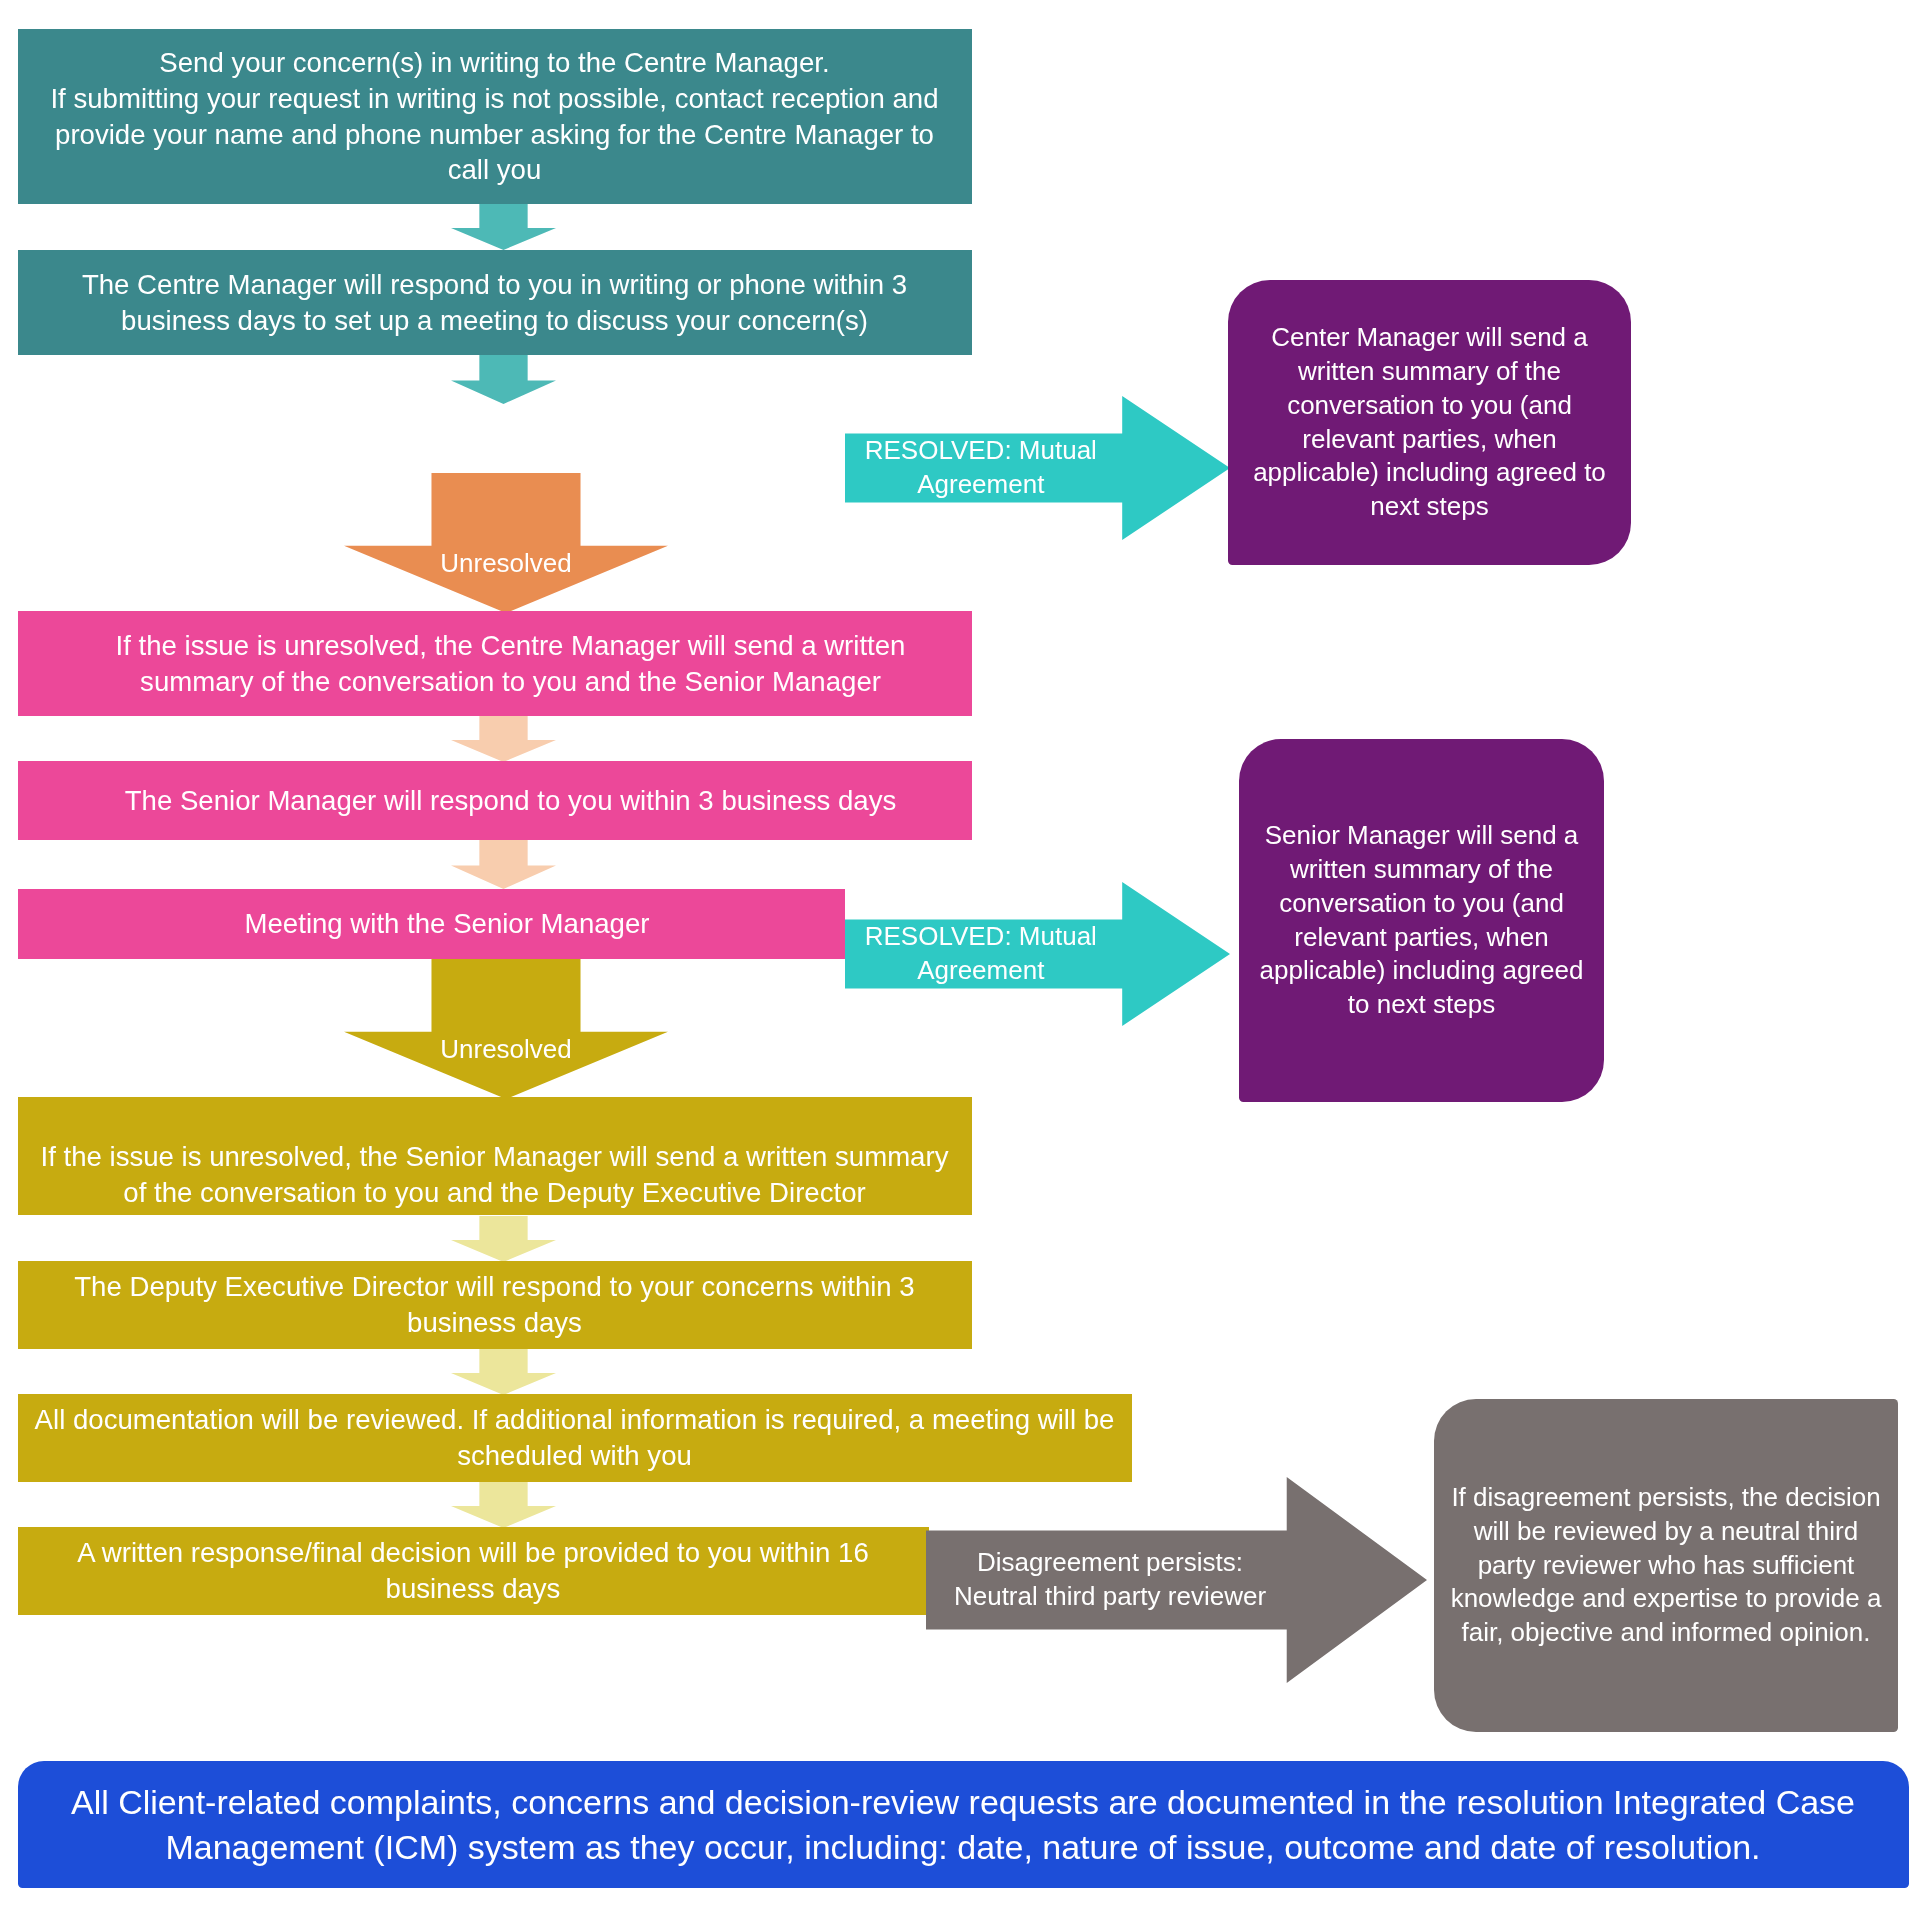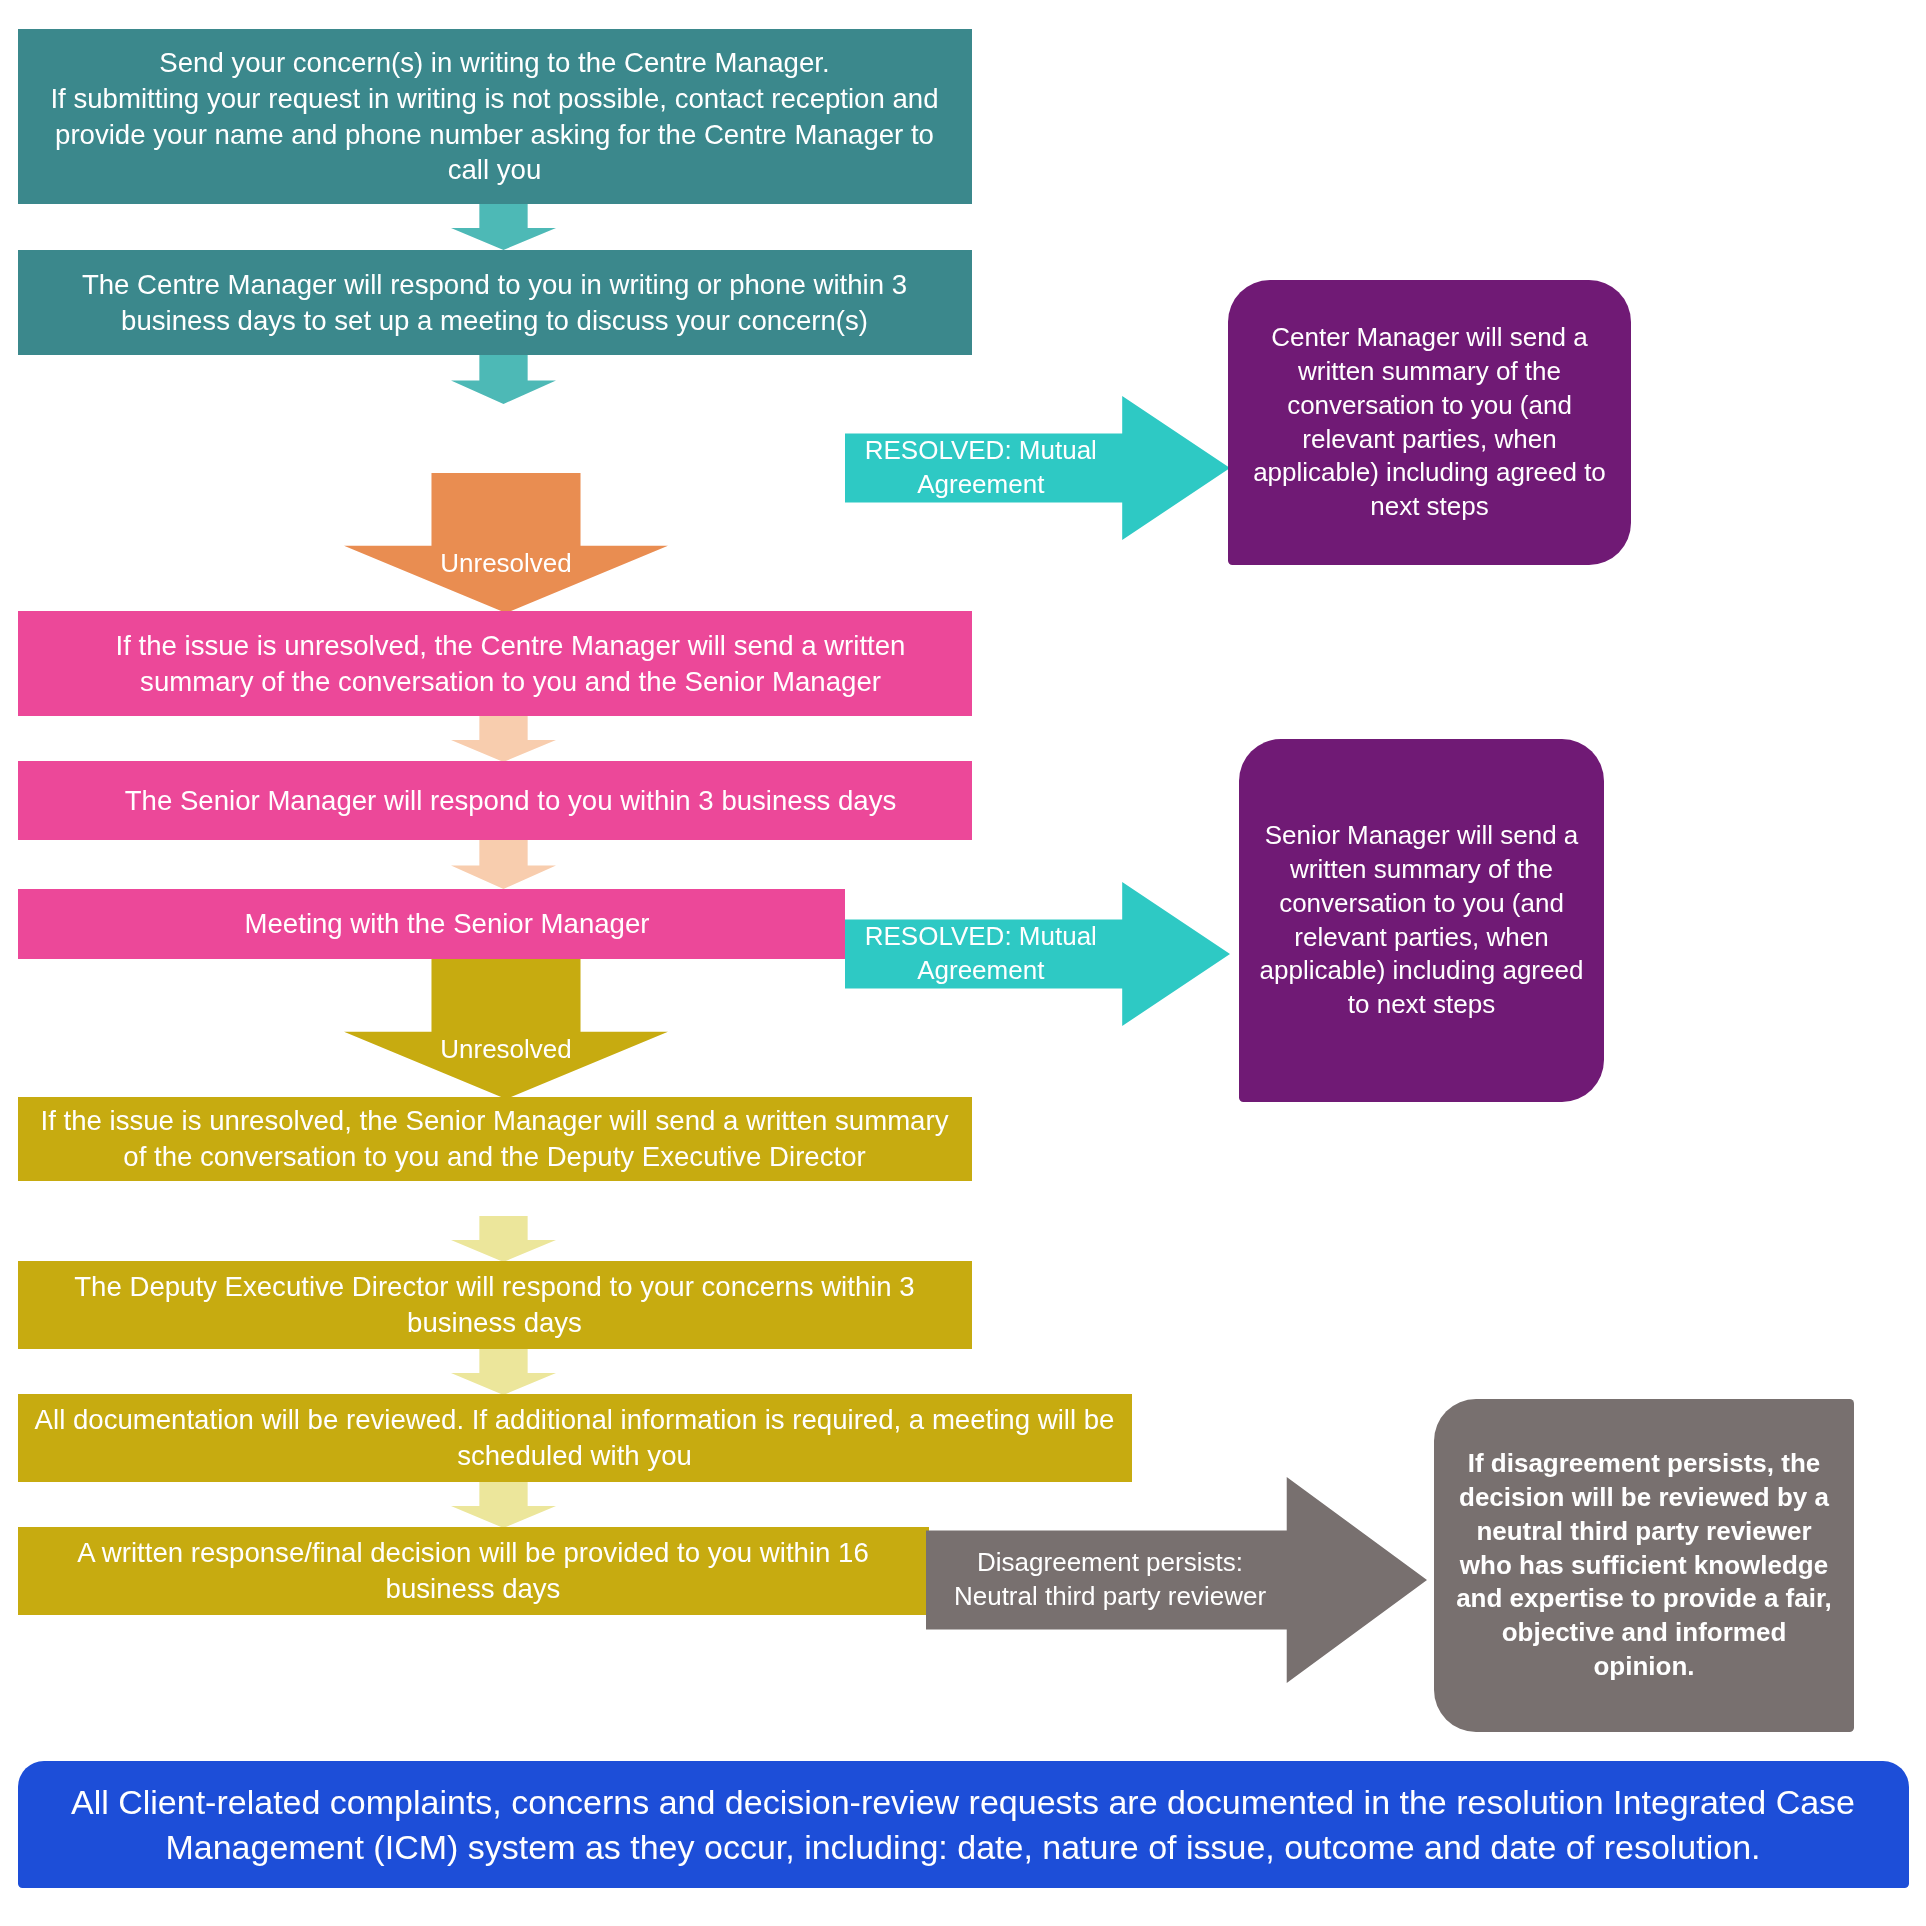--- a/index.html
+++ b/index.html
@@ -151,21 +151,21 @@
 
   <div class="callout cyan c1" style="left:1239px;top:739px;width:365px;height:363px;">
     <span>Senior Manager will send a written summary of the conversation to you (and relevant parties, when applicable) including agreed to next steps</span>
   </div>
 
   <div class="vArrow" style="left:344px;top:959px;width:324px;height:140px;">
     <div class="shape fillOlive"></div>
     <div class="lbl" style="top:75px;">Unresolved</div>
   </div>
 
-  <div class="pbox olive" style="left:17.5px;top:1097px;width:954px;height:84px;">
+  <div class="pbox olive" style="left:17.5px;top:1097px;width:954px;height:118px;align-items:flex-end;">
     <span>If the issue is unresolved, the Senior Manager will send a written summary of the conversation to you and the Deputy Executive Director</span>
   </div>
 
   <div class="vArrow" style="left:451px;top:1216px;width:105px;height:46px;">
     <div class="shape fillOlivePale"></div>
   </div>
 
   <div class="pbox olive" style="left:17.5px;top:1261px;width:954px;height:88px;">
     <span>The Deputy Executive Director will respond to your concerns within 3 business days</span>
   </div>
@@ -185,21 +185,21 @@
   <div class="pbox olive" style="left:17.5px;top:1527px;width:911px;height:88px;">
     <span>A written response/final decision will be provided to you within 16 business days</span>
   </div>
 
   <div class="hArrow" style="left:926px;top:1477px;width:501px;height:206px;">
     <div class="shape fillGrey"></div>
     <div class="lbl" style="left:17.5px;width:333px;white-space:pre-line;">Disagreement persists:
 Neutral third party reviewer</div>
   </div>
 
-  <div class="callout grey c2" style="left:1434px;top:1399px;width:420px;height:333px;font-weight:bold;">
+  <div class="callout grey c2" style="left:1434px;top:1399px;width:464px;height:333px;">
     <span>If disagreement persists, the decision will be reviewed by a neutral third party reviewer who has sufficient knowledge and expertise to provide a fair, objective and informed opinion.</span>
   </div>
 
   <div class="banner" style="left:17.5px;top:1761px;width:1891px;height:127px;">
     <span>All Client-related complaints, concerns and decision-review requests are documented in the resolution Integrated Case Management (ICM) system as they occur, including: date, nature of issue, outcome and date of resolution.</span>
   </div>
 
 </div>
 
 

